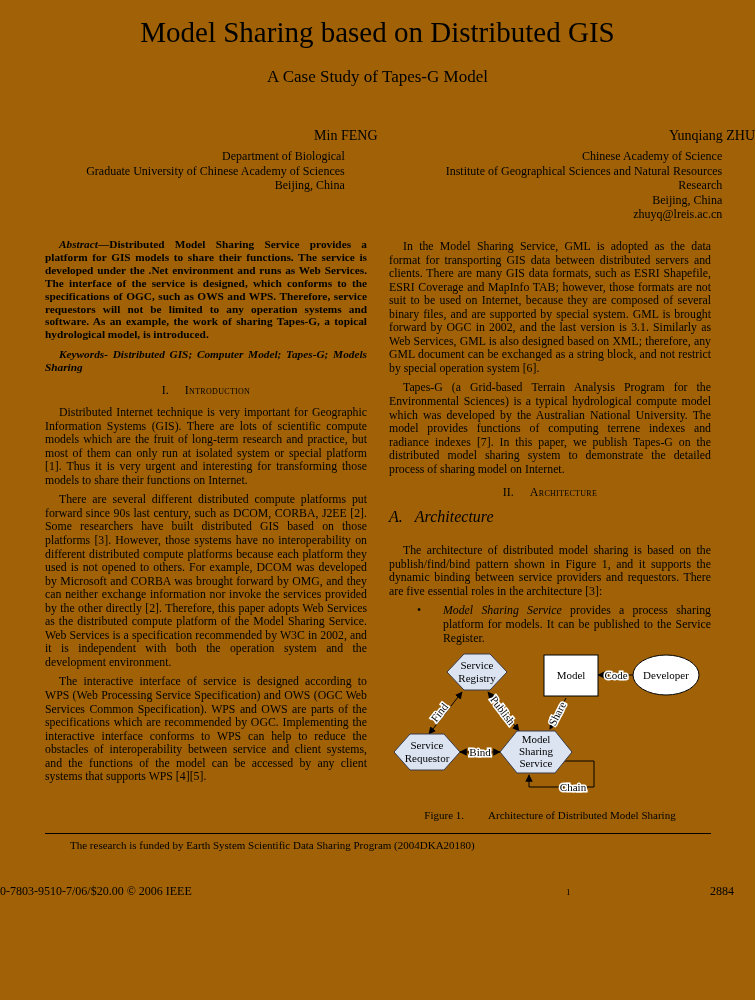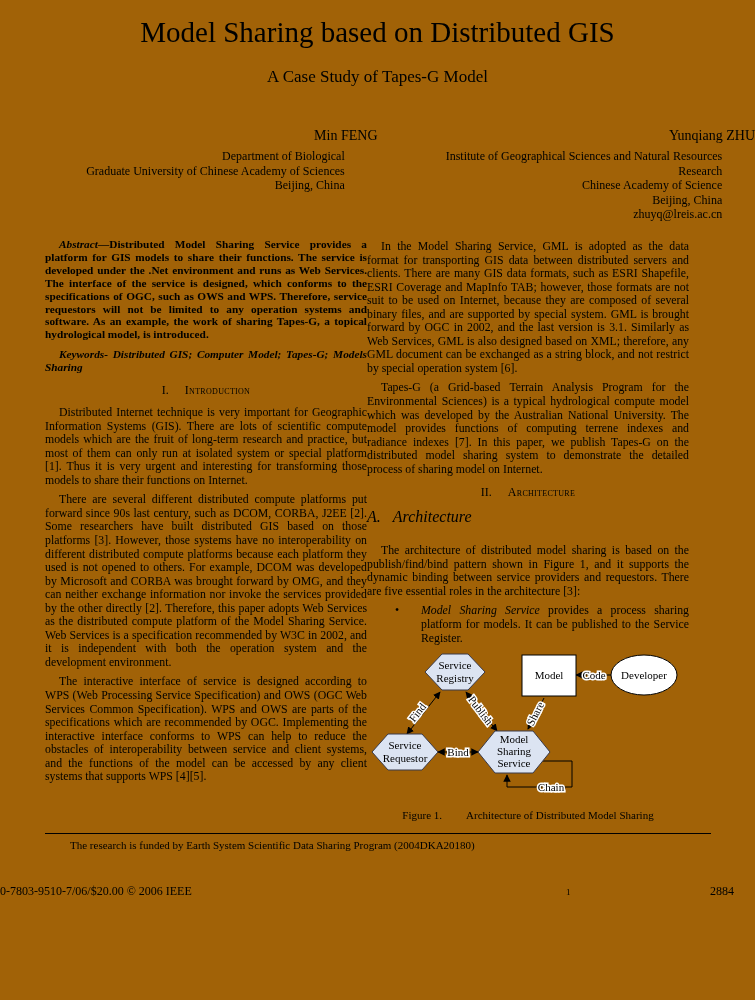--- a/index.html
+++ b/index.html
@@ -6,21 +6,21 @@
   .page{
     position:relative;width:755px;height:1000px;margin:0 auto;background:#a16207;
     font-family:"Liberation Serif", serif;color:#000;overflow:hidden;
   }
   .title{margin-top:16px;text-align:center;font-size:29px;line-height:32px;font-weight:400;}
   .subtitle{margin-top:12px;text-align:center;font-size:17px;line-height:19px;}
   .authors{display:flex;margin-top:42px;}
   .author{width:50%;text-align:right;}
   .author .name{font-size:14px;margin-bottom:5px;}
   .author .aline{font-size:12px;line-height:14.5px;margin:0 auto;max-width:312px;}
-  .columns{position:absolute;left:45px;top:238px;width:666px;display:flex;}
+  .columns{position:absolute;left:45px;top:238px;width:666px;display:flex;gap:22px;}
   .col{width:322px;}
   .body-par{font-size:11.8px;line-height:13.55px;text-align:justify;text-indent:14px;margin:0 0 6px;}
   .abstract{font-size:11.3px;line-height:12.9px;font-weight:bold;text-align:justify;text-indent:14px;margin:0 0 7px;}
   .abstract .abstract-prefix{font-style:italic;}
   .keywords{font-size:11.3px;line-height:12.9px;font-weight:bold;font-style:italic;text-align:justify;text-indent:14px;margin:0 0 8px;}
   .section-heading{text-align:center;font-size:12px;margin:9px 0 8px;}
   .section-heading .numeral{margin-right:16px;}
   .sc{font-variant:small-caps;letter-spacing:0.3px;}
   .subsection{font-size:16px;font-style:italic;margin:4px 0 18px;}
   .subsection .letter{margin-right:12px;}
@@ -53,22 +53,22 @@
 
   <div class="authors">
     <div class="author">
       <div class="name">Min FENG</div>
       <div class="aline">Department of Biological</div>
       <div class="aline">Graduate University of Chinese Academy of Sciences</div>
       <div class="aline">Beijing, China</div>
     </div>
     <div class="author">
       <div class="name">Yunqiang ZHU</div>
+      <div class="aline">Chinese Academy of Science</div>
       <div class="aline">Institute of Geographical Sciences and Natural Resources Research</div>
-      <div class="aline">Chinese Academy of Science</div>
       <div class="aline">Beijing, China</div>
       <div class="aline">zhuyq@lreis.ac.cn</div>
     </div>
   </div>
 
   <div class="columns">
 
     <div class="col">
       <p class="abstract"><span class="abstract-prefix">Abstract—</span><span>Distributed Model Sharing Service provides a platform for GIS models to share their functions. The service is developed under the .Net environment and runs as Web Services. The interface of the service is designed, which conforms to the specifications of OGC, such as OWS and WPS. Therefore, service requestors will not be limited to any operation systems and software. As an example, the work of sharing Tapes-G, a topical hydrological model, is introduced.</span></p>
       <p class="keywords">Keywords- Distributed GIS; Computer Model; Tapes-G; Models Sharing</p>

